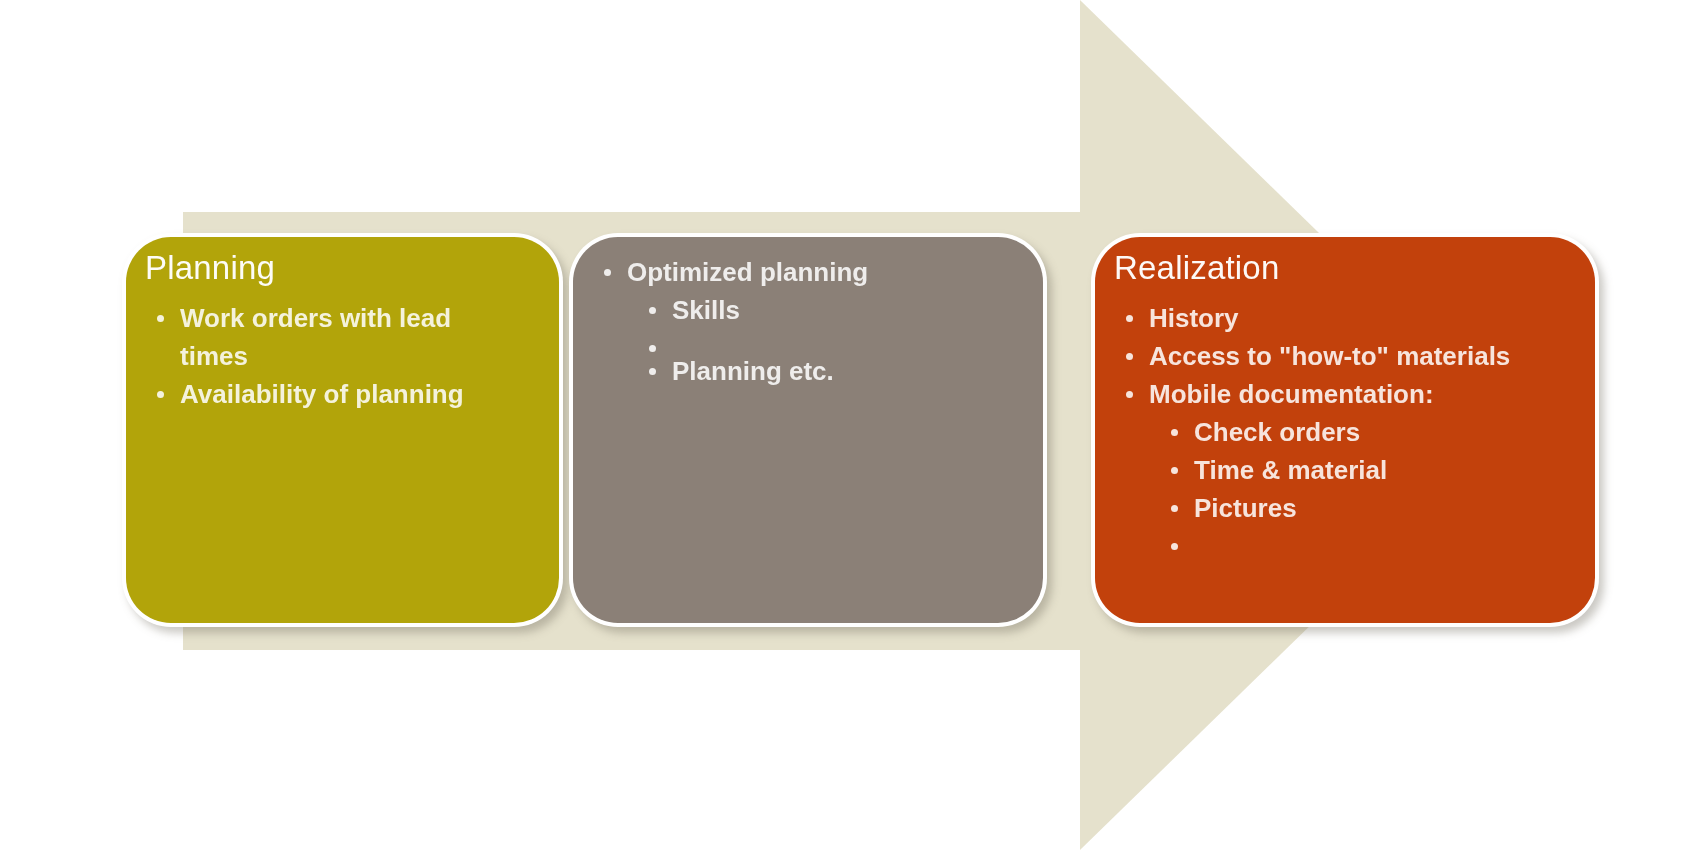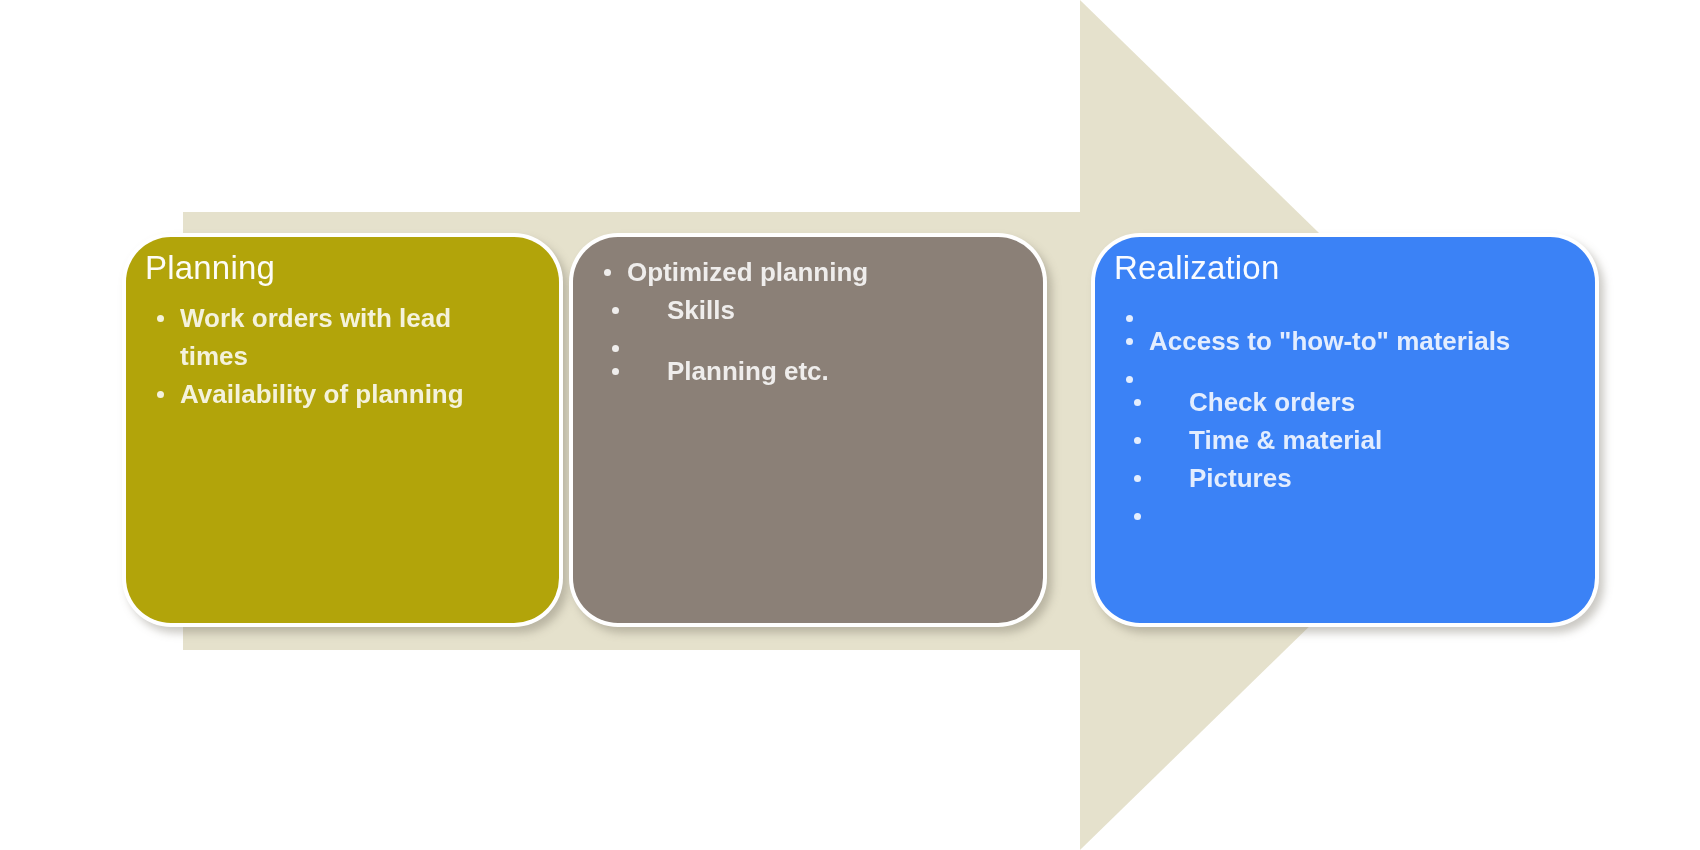--- a/index.html
+++ b/index.html
@@ -58,21 +58,21 @@
   .item .dot {
     flex: none;
     width: 7px; height: 7px;
     border-radius: 50%;
     background: rgba(255,255,255,0.86);
     margin-top: 16px;
     margin-right: 16px;
   }
   .item .txt { flex: 1 1 auto; }
   .lvl1 { padding-left: 31px; }
-  .lvl2 { padding-left: 39px; gap: 32px; }
+  .lvl2 { padding-left: 76px; }
   .box-planning    .txt { padding-right: 60px; }
   .box-allocation  .txt { padding-right: 20px; }
   .box-realization .txt { padding-right: 24px; }
 </style>
 </head>
 <body>
 
 <div id="canvas">
 
   <div class="arrow-band" style="background: rgb(229, 225, 204);"></div>
@@ -105,32 +105,34 @@
       <div class="item lvl2">
           <span class="dot"></span>
         </div>
       <div class="item lvl2">
           <span class="dot"></span>
           <span class="txt">Planning etc.</span>
         </div>
     </div>
   </div>
 
-  <div class="box box-realization" style="background: #3b82f6;">
+  <div class="box box-realization" style="background: #c2410c;">
     <div class="box-title">Realization</div>
     <div class="items">
       <div class="item lvl1">
           <span class="dot"></span>
+          <span class="txt">History</span>
         </div>
       <div class="item lvl1">
           <span class="dot"></span>
           <span class="txt">Access to "how-to" materials</span>
         </div>
       <div class="item lvl1">
           <span class="dot"></span>
+          <span class="txt">Mobile documentation:</span>
         </div>
       <div class="item lvl2">
           <span class="dot"></span>
           <span class="txt">Check orders</span>
         </div>
       <div class="item lvl2">
           <span class="dot"></span>
           <span class="txt">Time &amp; material</span>
         </div>
       <div class="item lvl2">

